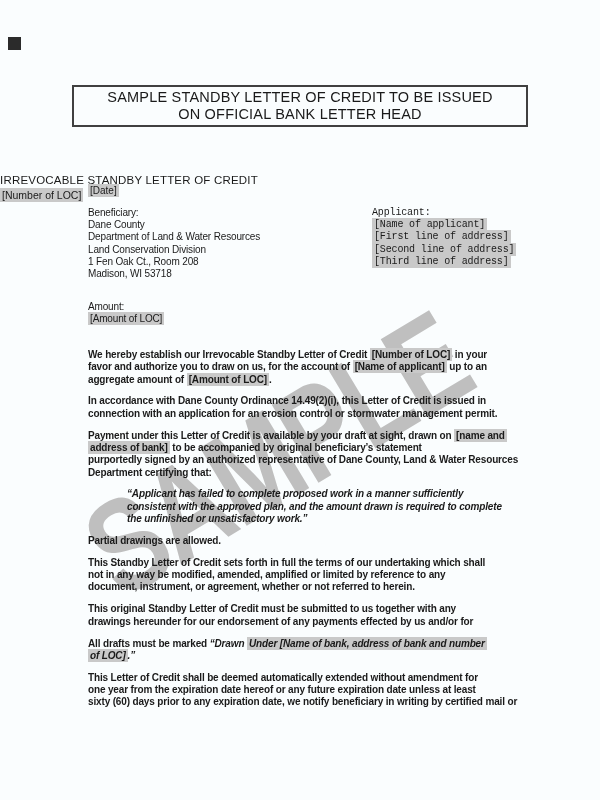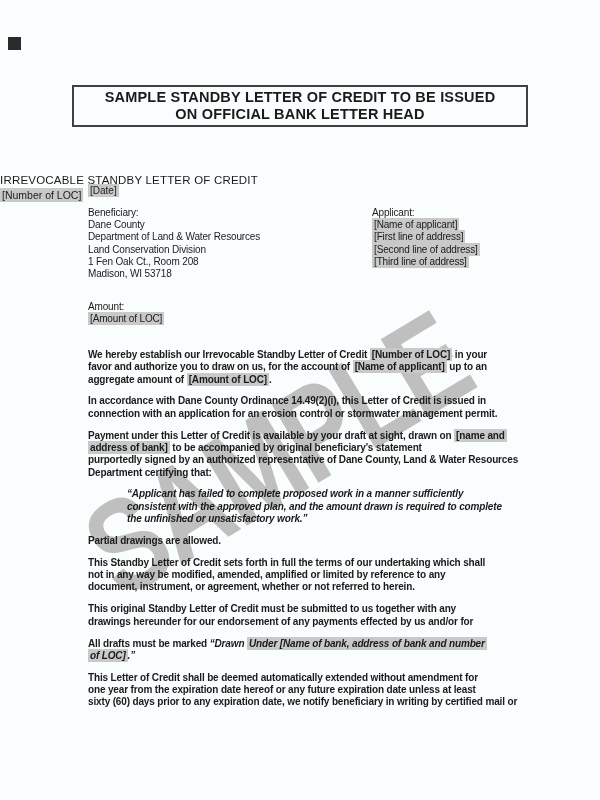--- a/index.html
+++ b/index.html
@@ -38,34 +38,34 @@
   }
   .layer{position:absolute;inset:0;z-index:2;}
   .title-box{
     position:absolute;left:72px;top:85px;width:456px;
     border:2px solid var(--border);
     background:transparent;
     text-align:center;
     padding:2px 4px 3px 4px;
   }
   .title-box .tline{
-    font-size:14.5px;font-weight:700;line-height:16.5px;letter-spacing:0.2px;
+    font-size:14.5px;font-weight:400;line-height:16.5px;letter-spacing:0.2px;
     white-space:nowrap;
   }
   .subtitle-wrap{position:absolute;left:0;top:142px;width:600px;text-align:left;margin-top:32px;}
   .subtitle{font-size:11.5px;line-height:13px;letter-spacing:0.2px;}
   .loc-number{margin-top:1px;font-size:10.5px;line-height:15px;}
   .hl{background:var(--highlight);padding:1px 2px;}
   .it{font-style:italic;}
   .date-line{position:absolute;left:88px;top:184px;font-size:10px;line-height:14px;}
   .addresses{position:absolute;left:88px;top:207px;width:424px;display:flex;}
   .addr-col{font-size:10px;letter-spacing:-0.15px;}
   .addr-col .line{height:12.2px;line-height:12.2px;white-space:nowrap;}
   .addr-left{width:284px;}
-  .addr-right{width:140px;}
+  .addr-right{width:140px;font-family:Liberation Mono, monospace;}
   .amount-block{position:absolute;left:88px;top:301px;font-size:10px;letter-spacing:-0.15px;}
   .amount-block .line{height:12.3px;line-height:12.3px;}
   .body-text{position:absolute;left:88px;top:349px;width:470px;font-size:10px;letter-spacing:-0.15px;}
   .para{margin-bottom:9.6px;}
   .para .line{height:12.3px;line-height:12.3px;white-space:nowrap;font-weight:bold;}
   .para.indent{margin-left:39px;}
   .para.italic{font-style:italic;}
 </style>
 </head>
 <body>

